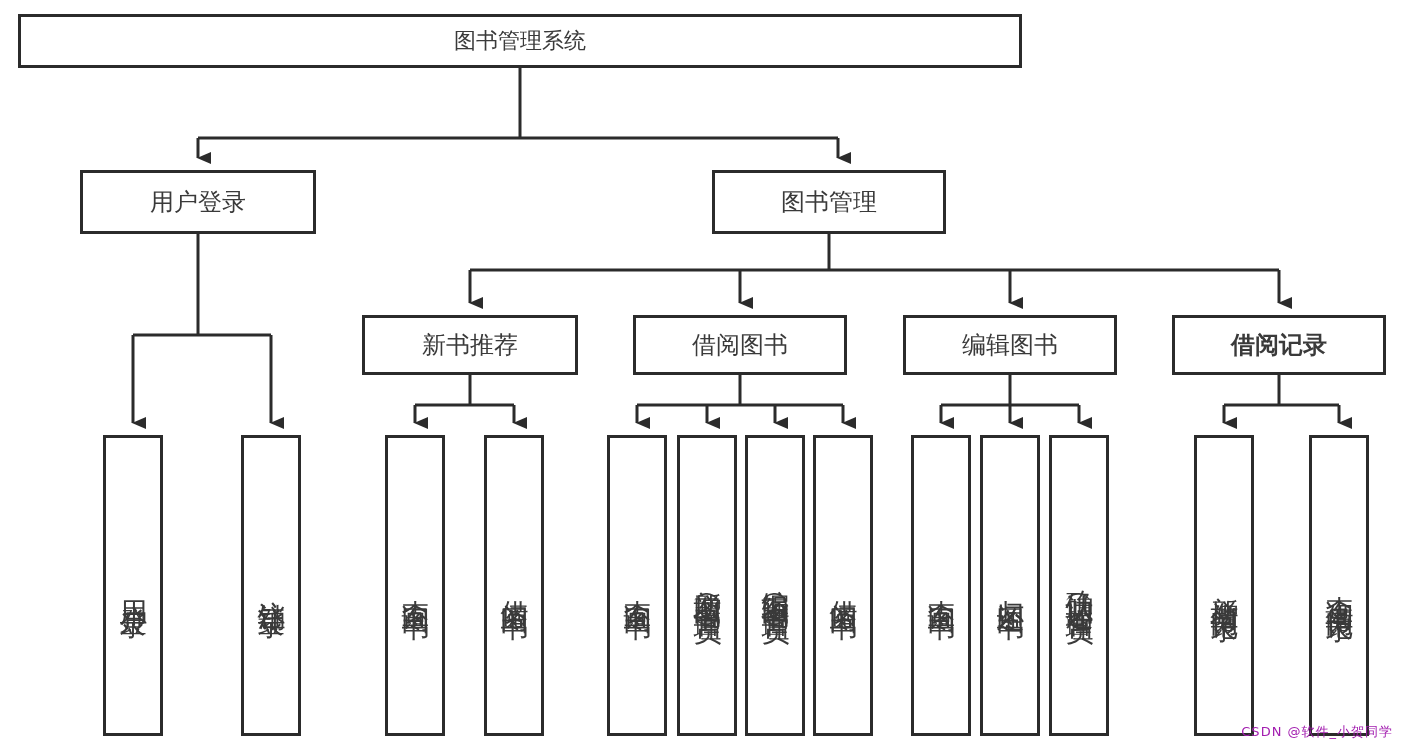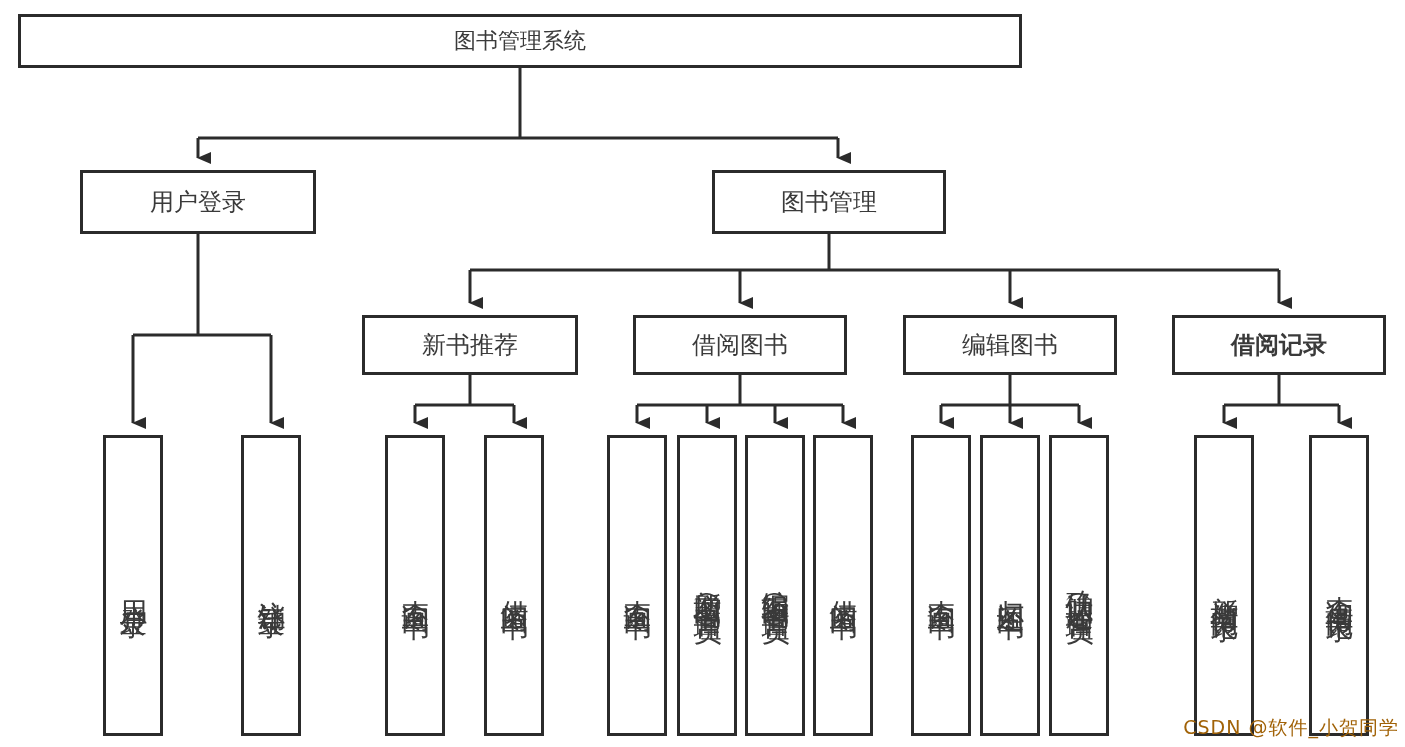--- a/index.html
+++ b/index.html
@@ -47,23 +47,23 @@
     max-height:262px;
   }
   .n-leaf{
     align-items:center;
     justify-content:center;
     padding:4px 0;
   }
 
   #watermark{
     position:absolute;
-    right:6px;bottom:6px;
-    font-size:19px;
-    color:#a16207;
+    right:12px;bottom:6px;
+    font-size:13px;
+    color:#a21caf;
     letter-spacing:1px;
     white-space:nowrap;
     user-select:none;
   }
 </style>
 </head>
 <body>
 
 <div id="canvas">
 

